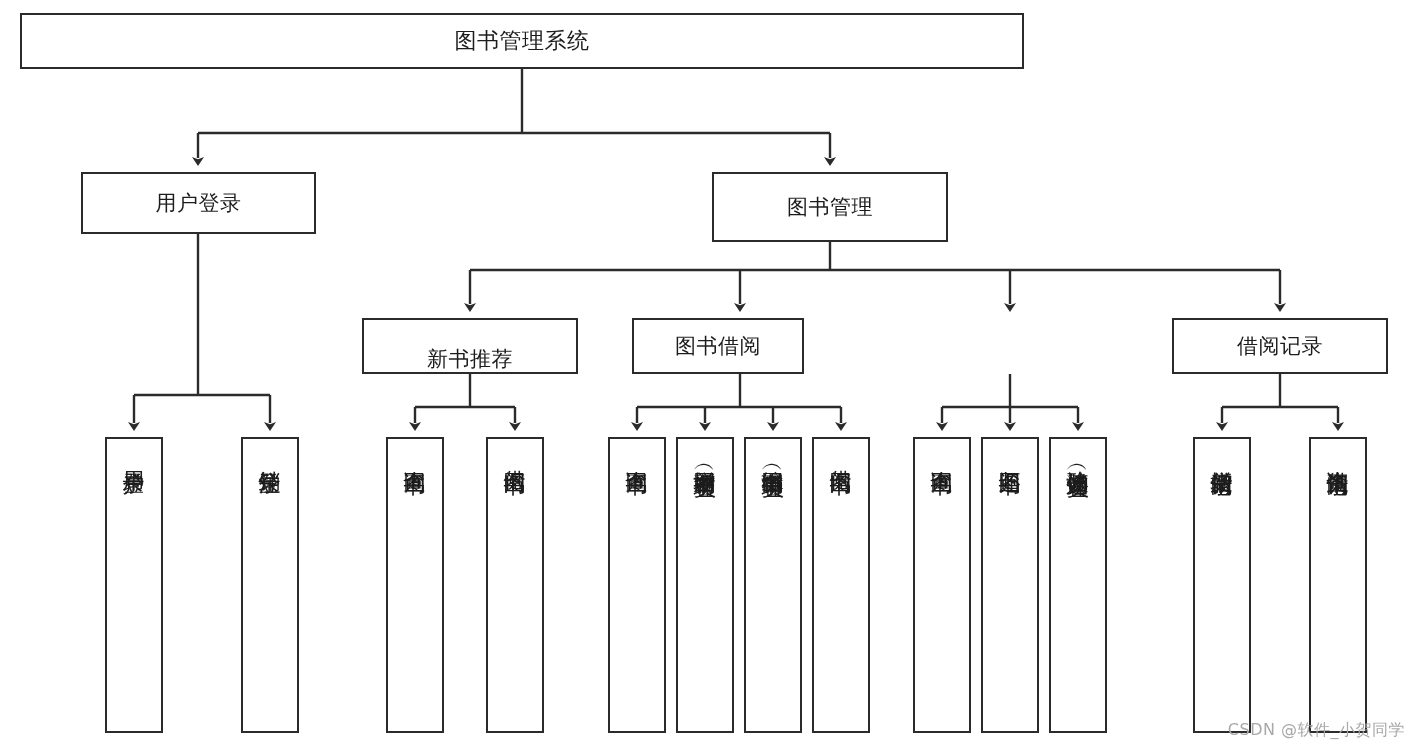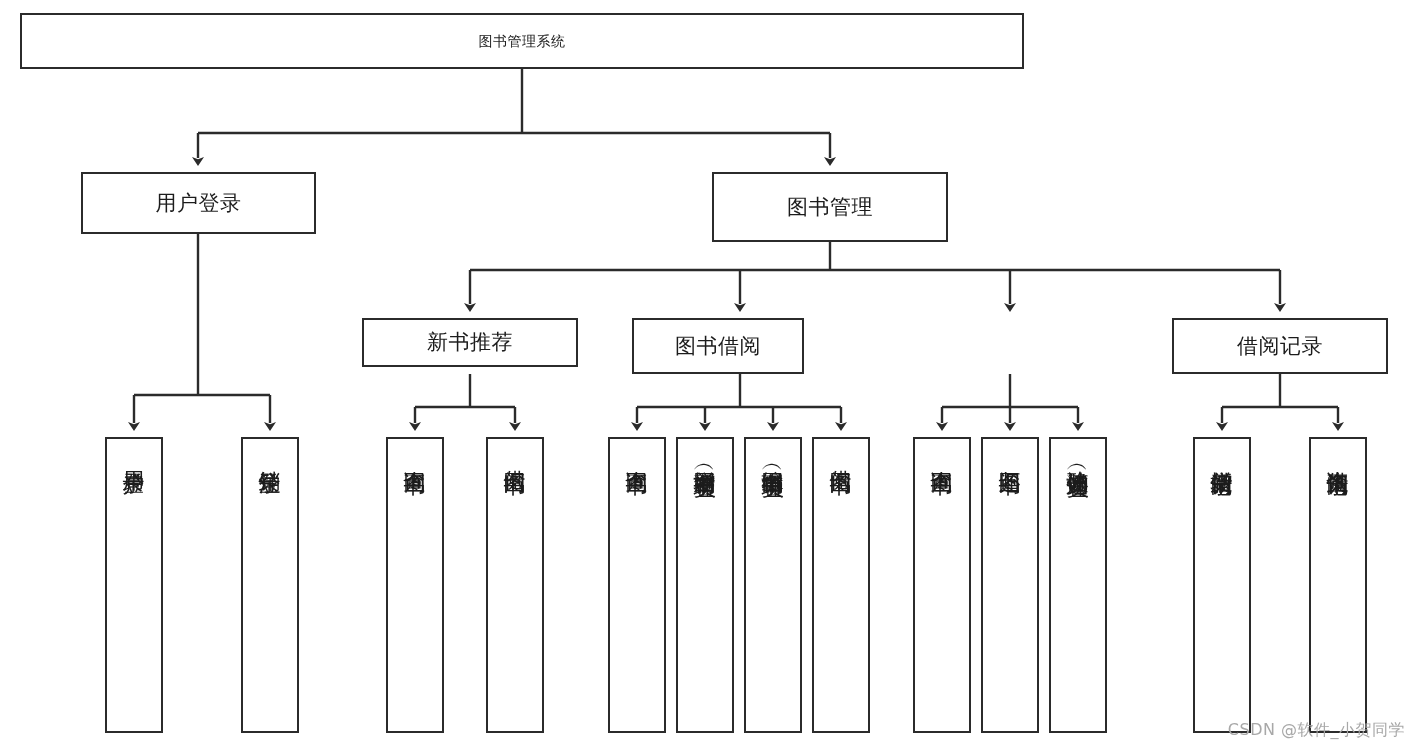--- a/index.html
+++ b/index.html
@@ -38,21 +38,21 @@
     z-index: 2;
   }
   .node .lbl {
     font-size: 21px;
     line-height: 1.18;
     color: #1c1c1c;
     letter-spacing: 0.5px;
     white-space: nowrap;
     text-align: center;
   }
-  .node.root .lbl { font-size: 14px; }
+  .node.root .lbl { font-size: 22px; }
   .node.leaf {
     align-items: flex-start;
     justify-content: center;
     padding-top: 14px;
   }
   .node.leaf .lbl {
     writing-mode: vertical-rl;
     text-orientation: upright;
     font-size: 22px;
     line-height: 1.05;
@@ -129,21 +129,21 @@
     <span class="lbl">图书管理系统</span>
   </div>
 
   <div class="node" style="left:81px; top:172px; width:235px; height:62px;">
     <span class="lbl">用户登录</span>
   </div>
   <div class="node" style="left:712px; top:172px; width:236px; height:70px;">
     <span class="lbl">图书管理</span>
   </div>
 
-  <div class="node" style="left:362px; top:318px; width:216px; height:49px;">
+  <div class="node" style="left:362px; top:318px; width:216px; height:56px;align-items:flex-end;">
     <span class="lbl">新书推荐</span>
   </div>
   <div class="node" style="left:632px; top:318px; width:172px; height:56px;">
     <span class="lbl">图书借阅</span>
   </div>
   <div class="node" style="left:1172px; top:318px; width:216px; height:56px;">
     <span class="lbl">借阅记录</span>
   </div>
 
   <div class="node leaf" style="left:105px; top:437px; width:58px; height:296px;">

